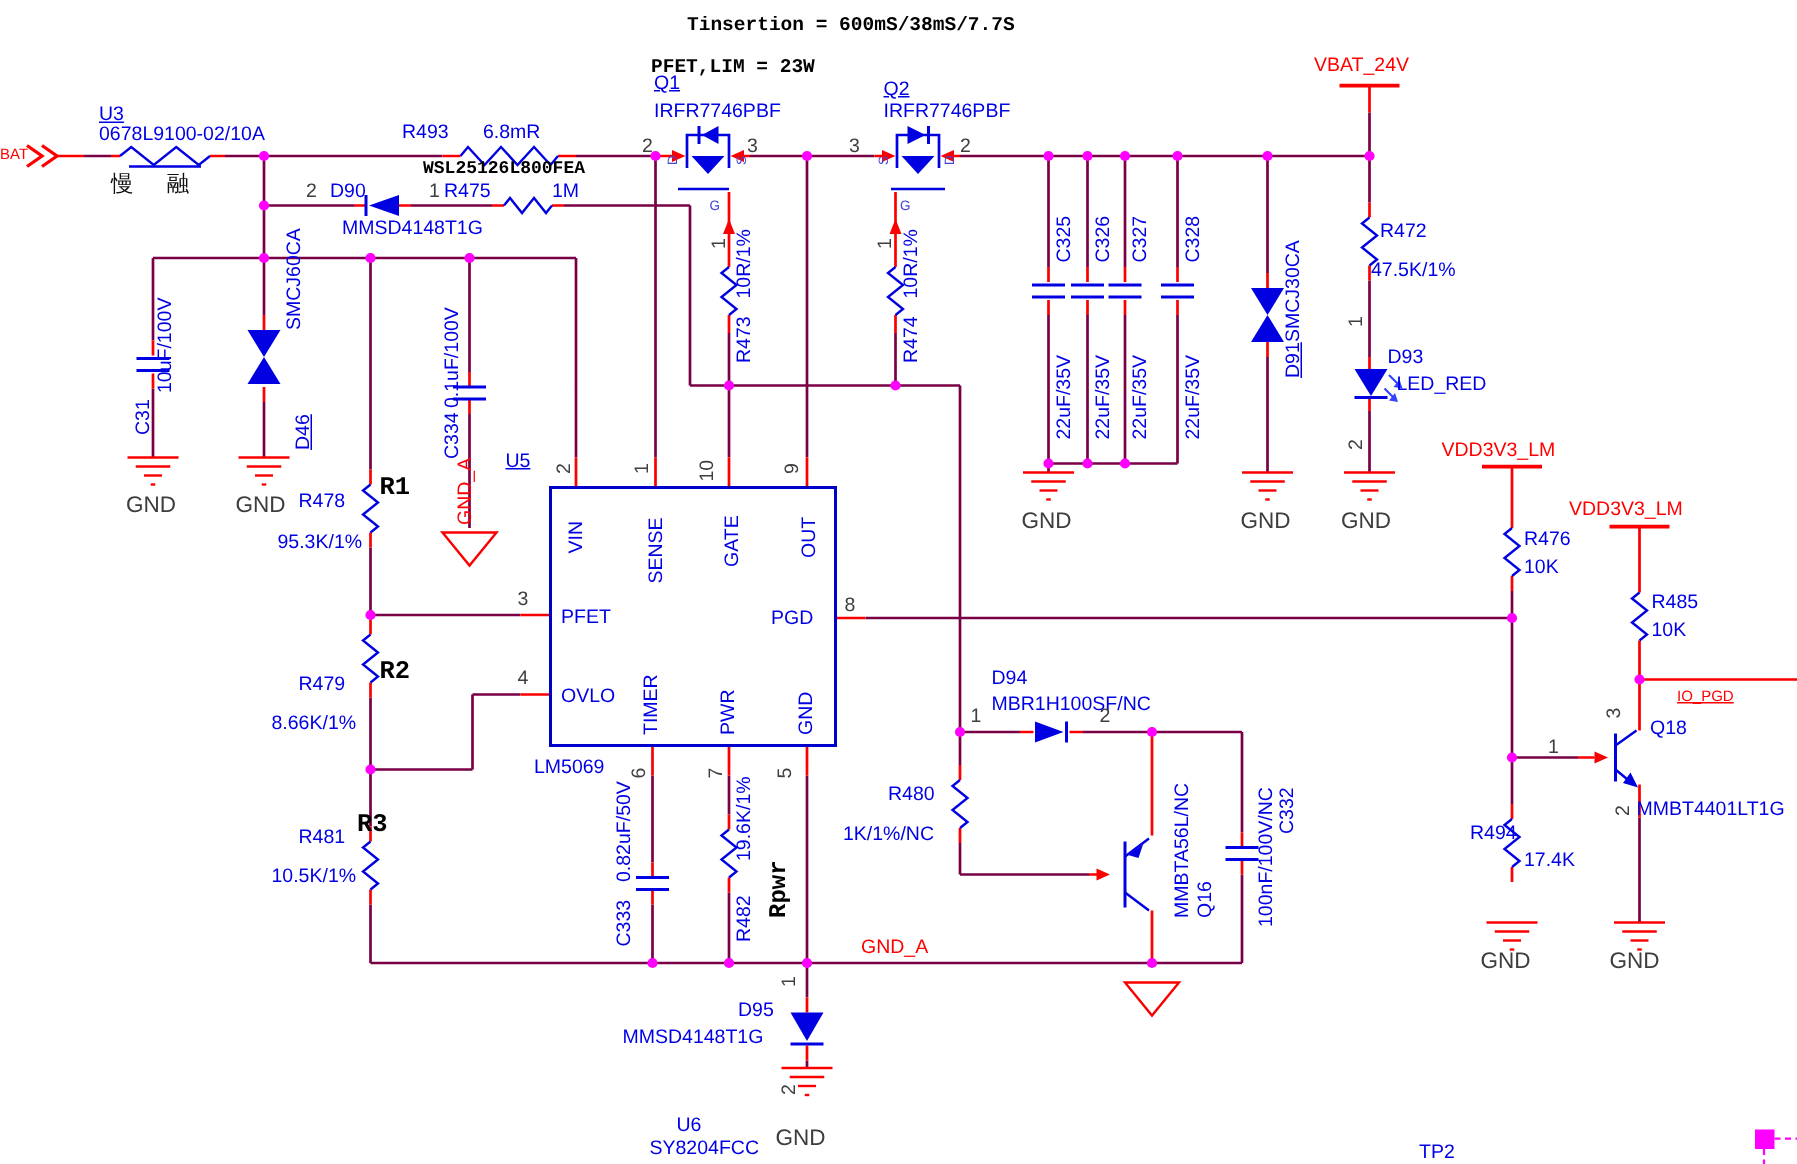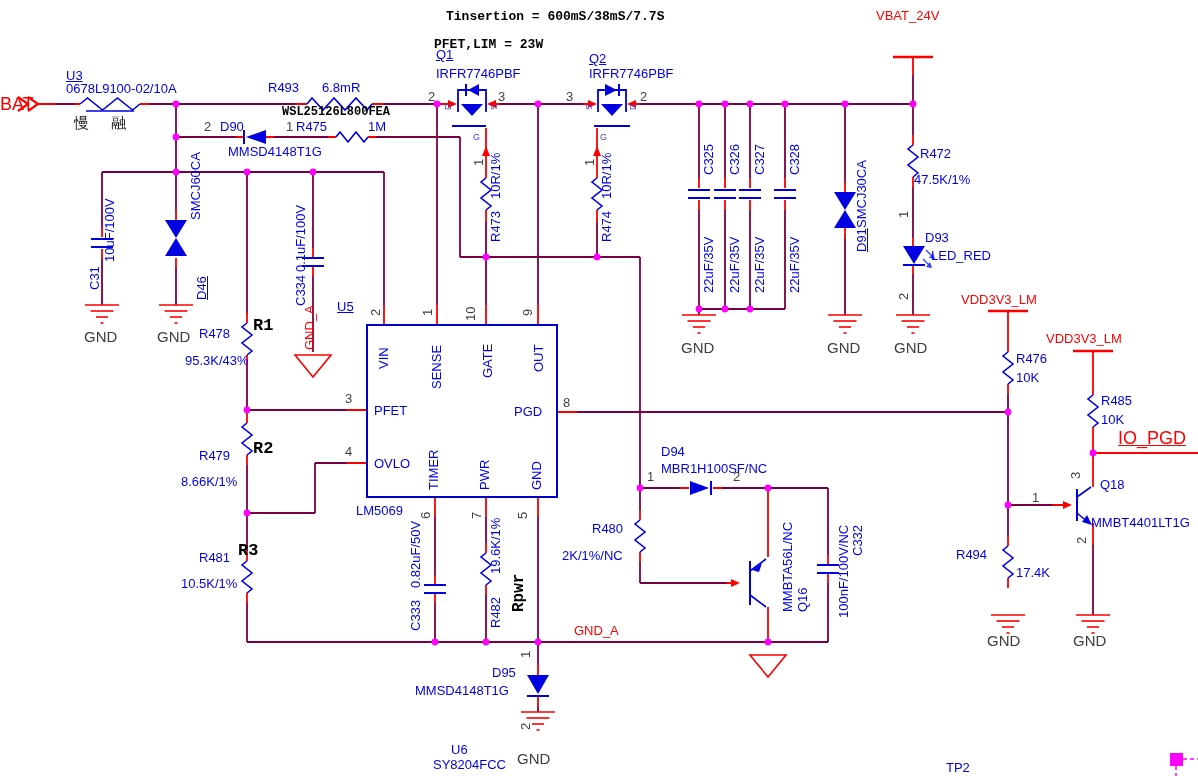--- a/index.html
+++ b/index.html
@@ -3,21 +3,21 @@
 <meta charset="utf-8">
 <style>
   html,body{margin:0;padding:0;background:#fff;}
   .canvas{position:relative;width:1198px;height:776px;background:#ffffff;overflow:hidden;
           font-family:"Liberation Sans",sans-serif;}
   .canvas svg{position:absolute;left:0;top:0;}
   .t{position:absolute;white-space:nowrap;font-size:13px;line-height:13px;color:#0000e6;}
   .v{transform:rotate(-90deg);transform-origin:0 0;}
   .num{color:#3f3f3f;}
   .net{color:#ff0000;}
-  .net14{font-size:18px;line-height:14px;}
+  .net14{font-size:10px;line-height:14px;}
   .u{text-decoration:underline;}
   .m{font-family:"Liberation Mono",monospace;font-weight:bold;color:#000;}
   .m12{font-size:12px;line-height:12px;}
   .big{font-size:17px;line-height:17px;}
   .big16{font-size:16px;line-height:16px;}
   .gl{color:#3d3d3d;font-size:15px;line-height:15px;}
   .ty{font-size:9px;line-height:9px;color:#4444dd;}
   .cn{color:#111;font-size:15px;letter-spacing:9px;}
 </style>
 </head>
@@ -301,31 +301,31 @@
         <circle cx="538" cy="642" r="3.4"></circle>
     <circle cx="768" cy="642" r="3.4"></circle>
   </g>
 
   <g>
     <rect x="1170" y="753" width="13" height="13" fill="#ff00ff"></rect>
     <path d="M1183 759 H1198 M1176 766 V776" stroke="#ff00ff" stroke-width="1.5" stroke-dasharray="4 3" fill="none"></path>
   </g>
 </svg>
 
-<span class="t m" style="left:446px;top:10px">Tinsertion  =  600mS/38mS/7.7S</span>
+<span class="t m" style="left:458px;top:10px">Tinsertion  =  600mS/38mS/7.7S</span>
 <span class="t m" style="left:434px;top:38px">PFET,LIM =  23W</span>
 <span class="t m m12" style="left:282px;top:106px">WSL25126L800FEA</span>
 <span class="t cn" style="left:74px;top:116px">慢 融</span>
 <span class="t" style="left:946px;top:761px">TP2</span>
 
 <span class="t net net14" style="left:0px;top:97px">BAT</span>
-<span class="t net" style="left:876px;top:9px">VBAT_24V</span>
+<span class="t net" style="left:876px;top:36px">VBAT_24V</span>
 <span class="t net" style="left:961px;top:293px">VDD3V3_LM</span>
 <span class="t net" style="left:1046px;top:332px">VDD3V3_LM</span>
-<span class="t net net14 u" style="left:1118px;top:431px">IO_PGD</span>
+<span class="t net net14 u" style="left:1118px;top:458px">IO_PGD</span>
 <span class="t net" style="left:574px;top:624px">GND_A</span>
 <span class="t v net" style="left:303px;top:350px">GND_A</span>
 
 <span class="t gl" style="left:84px;top:329px">GND</span>
 <span class="t gl" style="left:157px;top:329px">GND</span>
 <span class="t gl" style="left:681px;top:340px">GND</span>
 <span class="t gl" style="left:827px;top:340px">GND</span>
 <span class="t gl" style="left:894px;top:340px">GND</span>
 <span class="t gl" style="left:987px;top:633px">GND</span>
 <span class="t gl" style="left:1073px;top:633px">GND</span>
@@ -366,21 +366,21 @@
 <span class="t v" style="left:600px;top:242px">R474</span>
 
 <span class="t v" style="left:103px;top:262px">10uF/100V</span>
 <span class="t v" style="left:88px;top:290px">C31</span>
 <span class="t v" style="left:189px;top:220px">SMCJ60CA</span>
 <span class="t v u" style="left:195px;top:300px">D46</span>
 <span class="t v" style="left:294px;top:272px">0.1uF/100V</span>
 <span class="t v" style="left:294px;top:306px">C334</span>
 
 <span class="t" style="left:199px;top:327px">R478</span>
-<span class="t" style="left:185px;top:354px">95.3K/43%</span>
+<span class="t" style="left:185px;top:354px">95.3K/1%</span>
 <span class="t m big" style="left:253px;top:317px">R1</span>
 <span class="t" style="left:199px;top:449px">R479</span>
 <span class="t" style="left:181px;top:475px">8.66K/1%</span>
 <span class="t m big" style="left:253px;top:440px">R2</span>
 <span class="t" style="left:199px;top:551px">R481</span>
 <span class="t" style="left:181px;top:577px">10.5K/1%</span>
 <span class="t m big" style="left:238px;top:542px">R3</span>
 
 <span class="t u" style="left:337px;top:300px">U5</span>
 <span class="t" style="left:356px;top:504px">LM5069</span>
@@ -428,38 +428,38 @@
 <span class="t v num" style="left:897px;top:218px">1</span>
 <span class="t v num" style="left:897px;top:300px">2</span>
 <span class="t" style="left:925px;top:231px">D93</span>
 <span class="t" style="left:931px;top:249px">LED_RED</span>
 
 <span class="t" style="left:661px;top:445px">D94</span>
 <span class="t" style="left:661px;top:462px">MBR1H100SF/NC</span>
 <span class="t num" style="left:647px;top:470px">1</span>
 <span class="t num" style="left:733px;top:470px">2</span>
 <span class="t" style="left:592px;top:522px">R480</span>
-<span class="t" style="left:562px;top:549px">2K/1%/NC</span>
+<span class="t" style="left:562px;top:549px">1K/1%/NC</span>
 <span class="t v" style="left:781px;top:612px">MMBTA56L/NC</span>
 <span class="t v" style="left:796px;top:612px">Q16</span>
 <span class="t v" style="left:837px;top:618px">100nF/100V/NC</span>
 <span class="t v" style="left:851px;top:556px">C332</span>
 
 <span class="t" style="left:492px;top:666px">D95</span>
 <span class="t" style="left:415px;top:684px">MMSD4148T1G</span>
 <span class="t v num" style="left:519px;top:658px">1</span>
 <span class="t v num" style="left:519px;top:730px">2</span>
 <span class="t" style="left:451px;top:743px">U6</span>
 <span class="t" style="left:433px;top:758px">SY8204FCC</span>
 
 <span class="t" style="left:1016px;top:352px">R476</span>
 <span class="t" style="left:1016px;top:371px">10K</span>
 <span class="t" style="left:1101px;top:394px">R485</span>
 <span class="t" style="left:1101px;top:413px">10K</span>
 <span class="t" style="left:1100px;top:478px">Q18</span>
-<span class="t" style="left:1091px;top:516px">MMBT4401LT1G</span>
+<span class="t" style="left:1091px;top:532px">MMBT4401LT1G</span>
 <span class="t num" style="left:1032px;top:491px">1</span>
 <span class="t v num" style="left:1069px;top:479px">3</span>
 <span class="t v num" style="left:1075px;top:544px">2</span>
-<span class="t" style="left:956px;top:548px">R494</span>
+<span class="t" style="left:980px;top:548px">R494</span>
 <span class="t" style="left:1016px;top:566px">17.4K</span>
 
 </div>
 
 </body></html>

